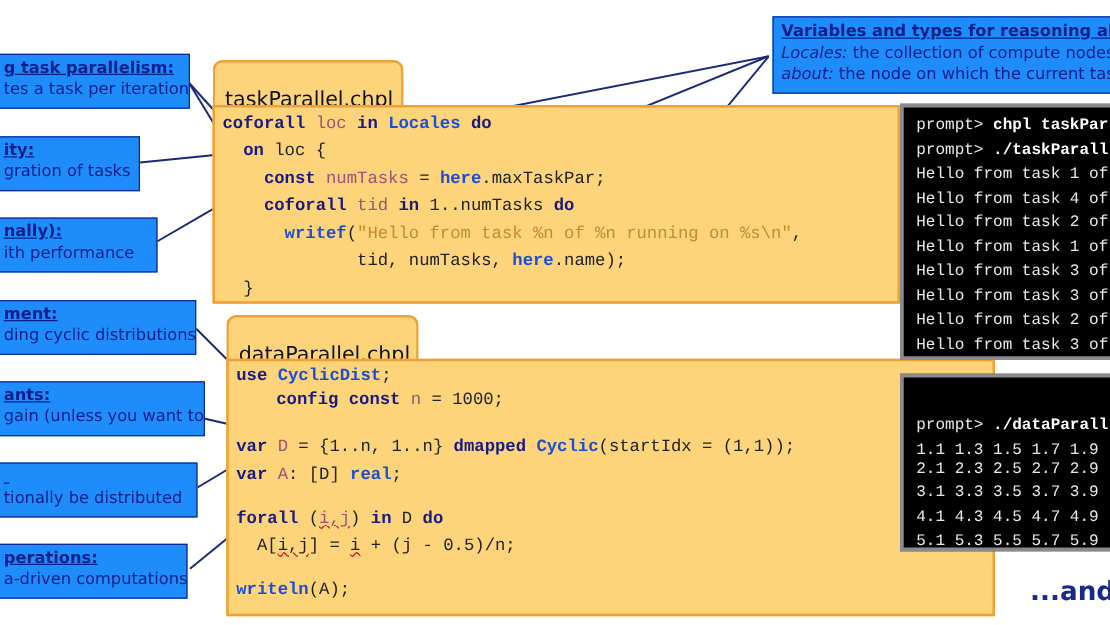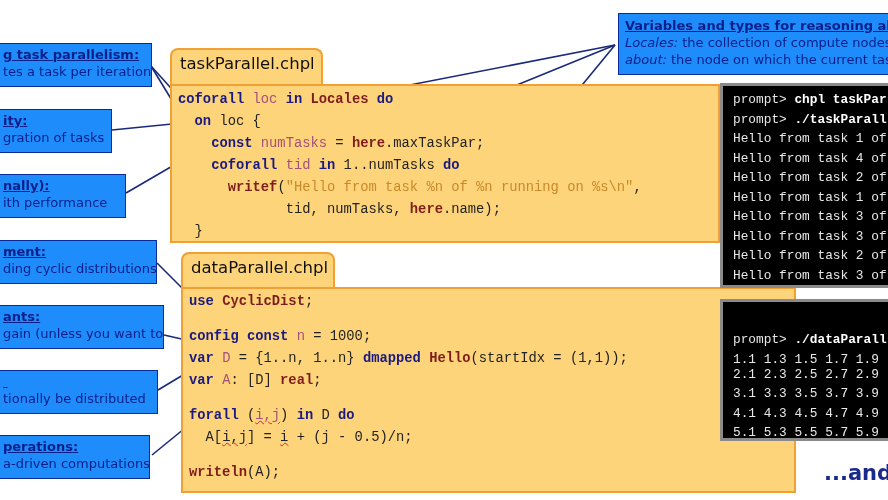--- a/index.html
+++ b/index.html
@@ -1,25 +1,25 @@
 <!DOCTYPE html>
 <html><head>
 <meta charset="utf-8">
 <style>
   html, body { margin:0; padding:0; }
   body { width:888px; height:500px; position:relative; overflow:hidden; background:#ffffff; font-family:"DejaVu Sans", sans-serif; }
   .callout { position:absolute; background:#1e8cfa; border:1.5px solid #0a2a9a; color:#0b1f8a; font-size:13px; line-height:17px; padding:2px 6px; box-sizing:border-box; white-space:nowrap; overflow:hidden; }
   .callout .head { font-weight:bold; text-decoration:underline; }
   .callout .line { display:block; }
   .callout i { font-style:italic; }
-  .tab { position:absolute; background:#fdd47a; border:2px solid #f0a035; border-bottom:none; border-radius:8px 8px 0 0; font-size:16.5px; color:#111; padding:4px 8px; box-sizing:border-box; }
+  .tab { position:absolute; background:#fdd47a; border:2px solid #f0a035; border-bottom:none; border-radius:8px 8px 0 0; font-size:16.5px; color:#111; padding:20px 8px; box-sizing:border-box; }
   .codebox { position:absolute; background:#fdd47a; border:2px solid #f0a035; box-sizing:border-box; font-family:"Liberation Mono", monospace; font-size:13.8px; color:#222; }
   .codebox .cl { position:absolute; left:6px; white-space:pre; }
   .kw { color:#1a1a80; font-weight:bold; }
-  .bl { color:#7f1d1d; font-weight:bold;font-family:Liberation Mono, monospace; }
+  .bl { color:#1d4ed8; font-weight:bold;font-family:Liberation Mono, monospace; }
   .id { color:#a4507a; }
   .str { color:#c98a2a; }
   .sq { text-decoration:underline wavy #d23; text-decoration-thickness:1px; }
   .term { position:absolute; background:#000; border:3px solid #8a8a8a; box-sizing:border-box; font-family:"Liberation Mono", monospace; font-size:12.8px; color:#e8e8e8; }
   .term .tl { position:absolute; left:10px; white-space:pre;font-family:Liberation Mono, monospace; }
   .term b { font-weight:bold; color:#fff; }
   .andtxt { position:absolute; left:824px; top:461px; font-size:21px; font-weight:bold; color:#1a2a8a; white-space:nowrap; }
   svg.lines { position:absolute; left:0; top:0; pointer-events:none; }
 </style>
 </head>
@@ -87,22 +87,22 @@
   <div class="cl" style="top:94px;">      <span class="bl">writef</span>(<span class="str">"Hello from task %n of %n running on %s\n"</span>,</div>
   <div class="cl" style="top:116px;">             tid, numTasks, <span class="bl">here</span>.name);</div>
   <div class="cl" style="top:138px;">  }</div>
 </div>
 
 <div class="tab" style="left:181px; top:252px; width:154px; height:38px;">
   <span>dataParallel.chpl</span>
 </div>
 <div class="codebox" style="left:181px; top:287px; width:615px; height:206px;">
   <div class="cl" style="top:5px;"><span class="kw">use</span> <span class="bl">CyclicDist</span>;</div>
-  <div class="cl" style="top:40px;"><span class="kw">config const</span> <span class="id">n</span> = 1000;</div>
-  <div class="cl" style="top:62px;"><span class="kw">var</span> <span class="id">D</span> = {1..n, 1..n} <span class="kw">dmapped</span> <span class="bl">Hello</span>(startIdx = (1,1));</div>
+  <div class="cl" style="top:24px;margin-left:32px;"><span class="kw">config const</span> <span class="id">n</span> = 1000;</div>
+  <div class="cl" style="top:62px;"><span class="kw">var</span> <span class="id">D</span> = {1..n, 1..n} <span class="kw">dmapped</span> <span class="bl">Cyclic</span>(startIdx = (1,1));</div>
   <div class="cl" style="top:84px;"><span class="kw">var</span> <span class="id">A</span>: [D] <span class="bl">real</span>;</div>
   <div class="cl" style="top:119px;"><span class="kw">forall</span> (<span class="id sq">i,j</span>) <span class="kw">in</span> D <span class="kw">do</span></div>
   <div class="cl" style="top:141px;">  A[<span class="sq">i,j</span>] = <span class="sq">i</span> + (j - 0.5)/n;</div>
   <div class="cl" style="top:176px;"><span class="bl">writeln</span>(A);</div>
 </div>
 
 <div class="term" style="left:720px; top:83px; width:175px; height:205px;">
   <div class="tl" style="top:6px;"><span>prompt&gt; </span><b>chpl taskPar</b></div>
   <div class="tl" style="top:25.5px;"><span>prompt&gt; </span><b>./taskParall</b></div>
   <div class="tl" style="top:45px;">Hello from task 1 of</div>

